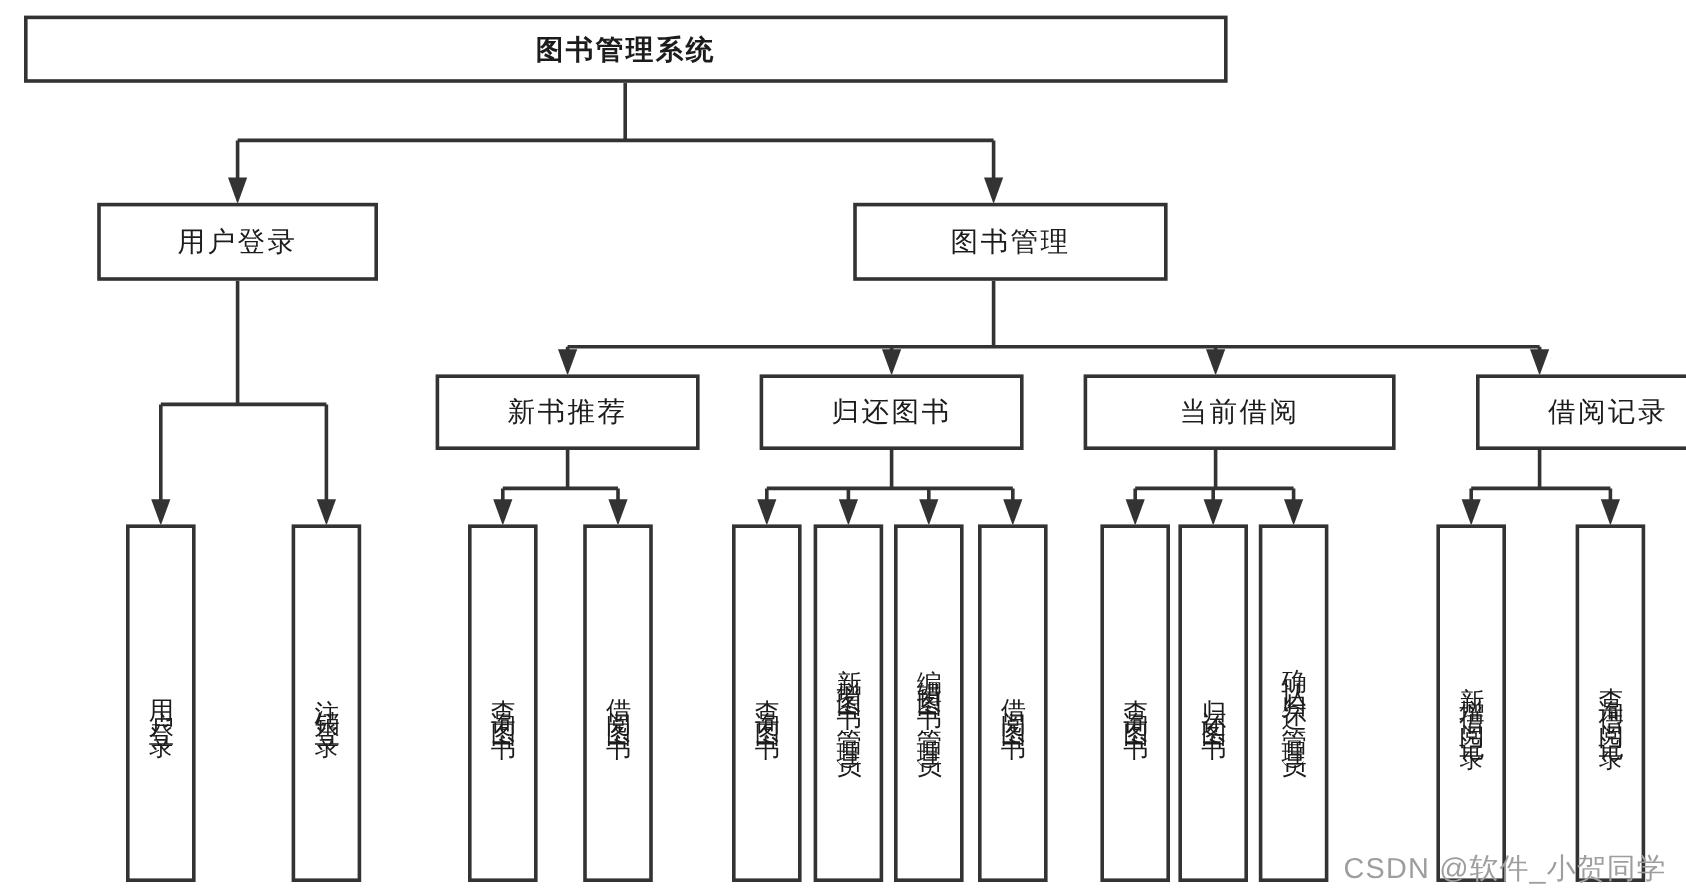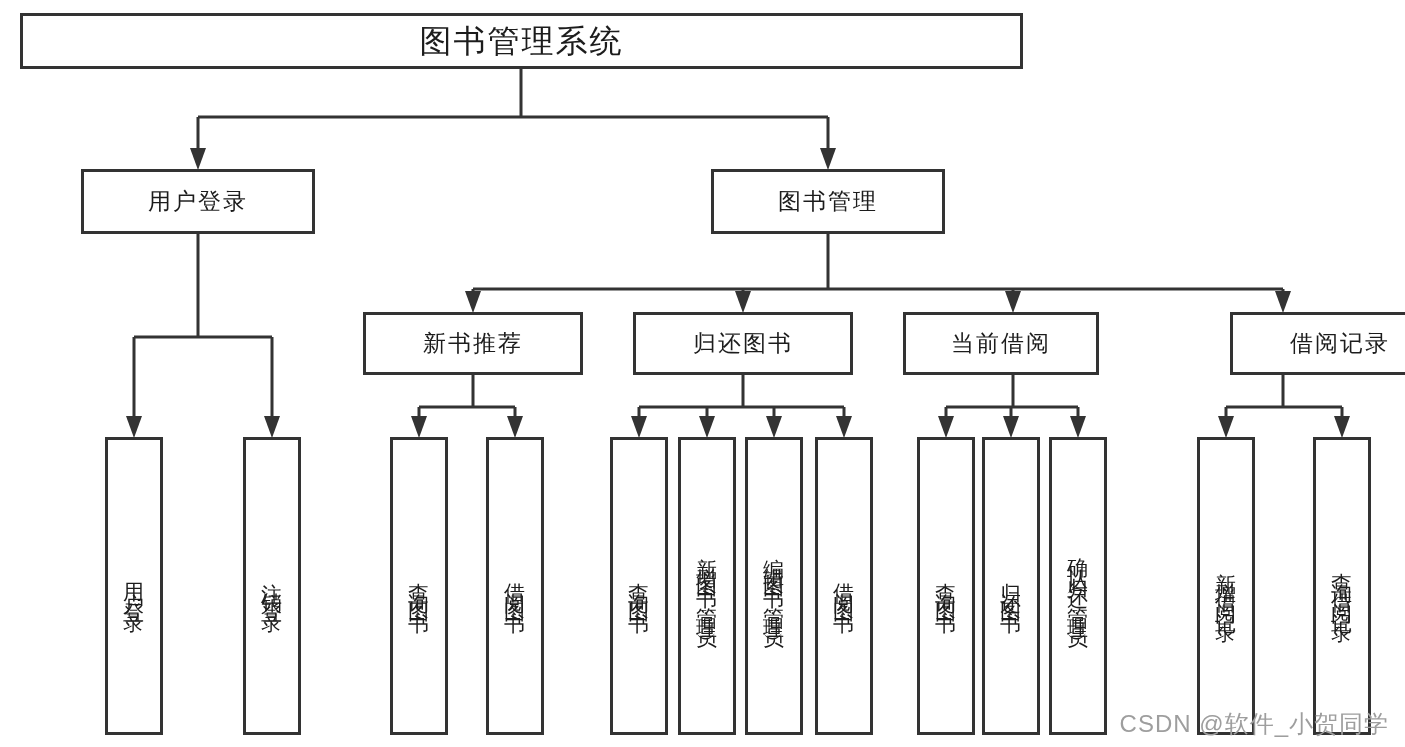--- a/index.html
+++ b/index.html
@@ -28,21 +28,21 @@
     display:flex;
     align-items:center;
     justify-content:center;
   }
   .hbox span{
     font-size:23px;
     letter-spacing:2px;
     white-space:nowrap;
     line-height:1;
   }
-  .root-box span{font-size:32px;}
+  .root-box span{font-size:23px;font-weight:bold;}
   .leaf span{
     writing-mode:vertical-rl;
     font-size:21px;
     letter-spacing:10px;
     line-height:1;
   }
   .watermark{
     position:absolute;
     top:708px;
     right:16px;
@@ -93,31 +93,31 @@
     <polygon points="1334,416 1350,416 1342,438"></polygon>
   </svg>
 
   <div class="box hbox root-box" style="left:20px;top:13px;width:1003px;height:56px">
     <span>图书管理系统</span>
   </div>
 
   <div class="box hbox" style="left:81px;top:169px;width:234px;height:65px">
     <span>用户登录</span>
   </div>
-  <div class="box hbox" style="left:711px;top:169px;width:234px;height:65px">
+  <div class="box hbox" style="left:711px;top:169px;width:262px;height:65px">
     <span>图书管理</span>
   </div>
 
   <div class="box hbox" style="left:363px;top:312px;width:220px;height:63px">
     <span>新书推荐</span>
   </div>
   <div class="box hbox" style="left:633px;top:312px;width:220px;height:63px">
     <span>归还图书</span>
   </div>
-  <div class="box hbox" style="left:903px;top:312px;width:196px;height:63px">
+  <div class="box hbox" style="left:903px;top:312px;width:260px;height:63px">
     <span>当前借阅</span>
   </div>
   <div class="box hbox" style="left:1230px;top:312px;width:220px;height:63px">
     <span>借阅记录</span>
   </div>
 
   <div class="box leaf" style="left:105px;top:437px;width:58px;height:298px">
     <span>用户登录</span>
   </div>
   <div class="box leaf" style="left:243px;top:437px;width:58px;height:298px">

